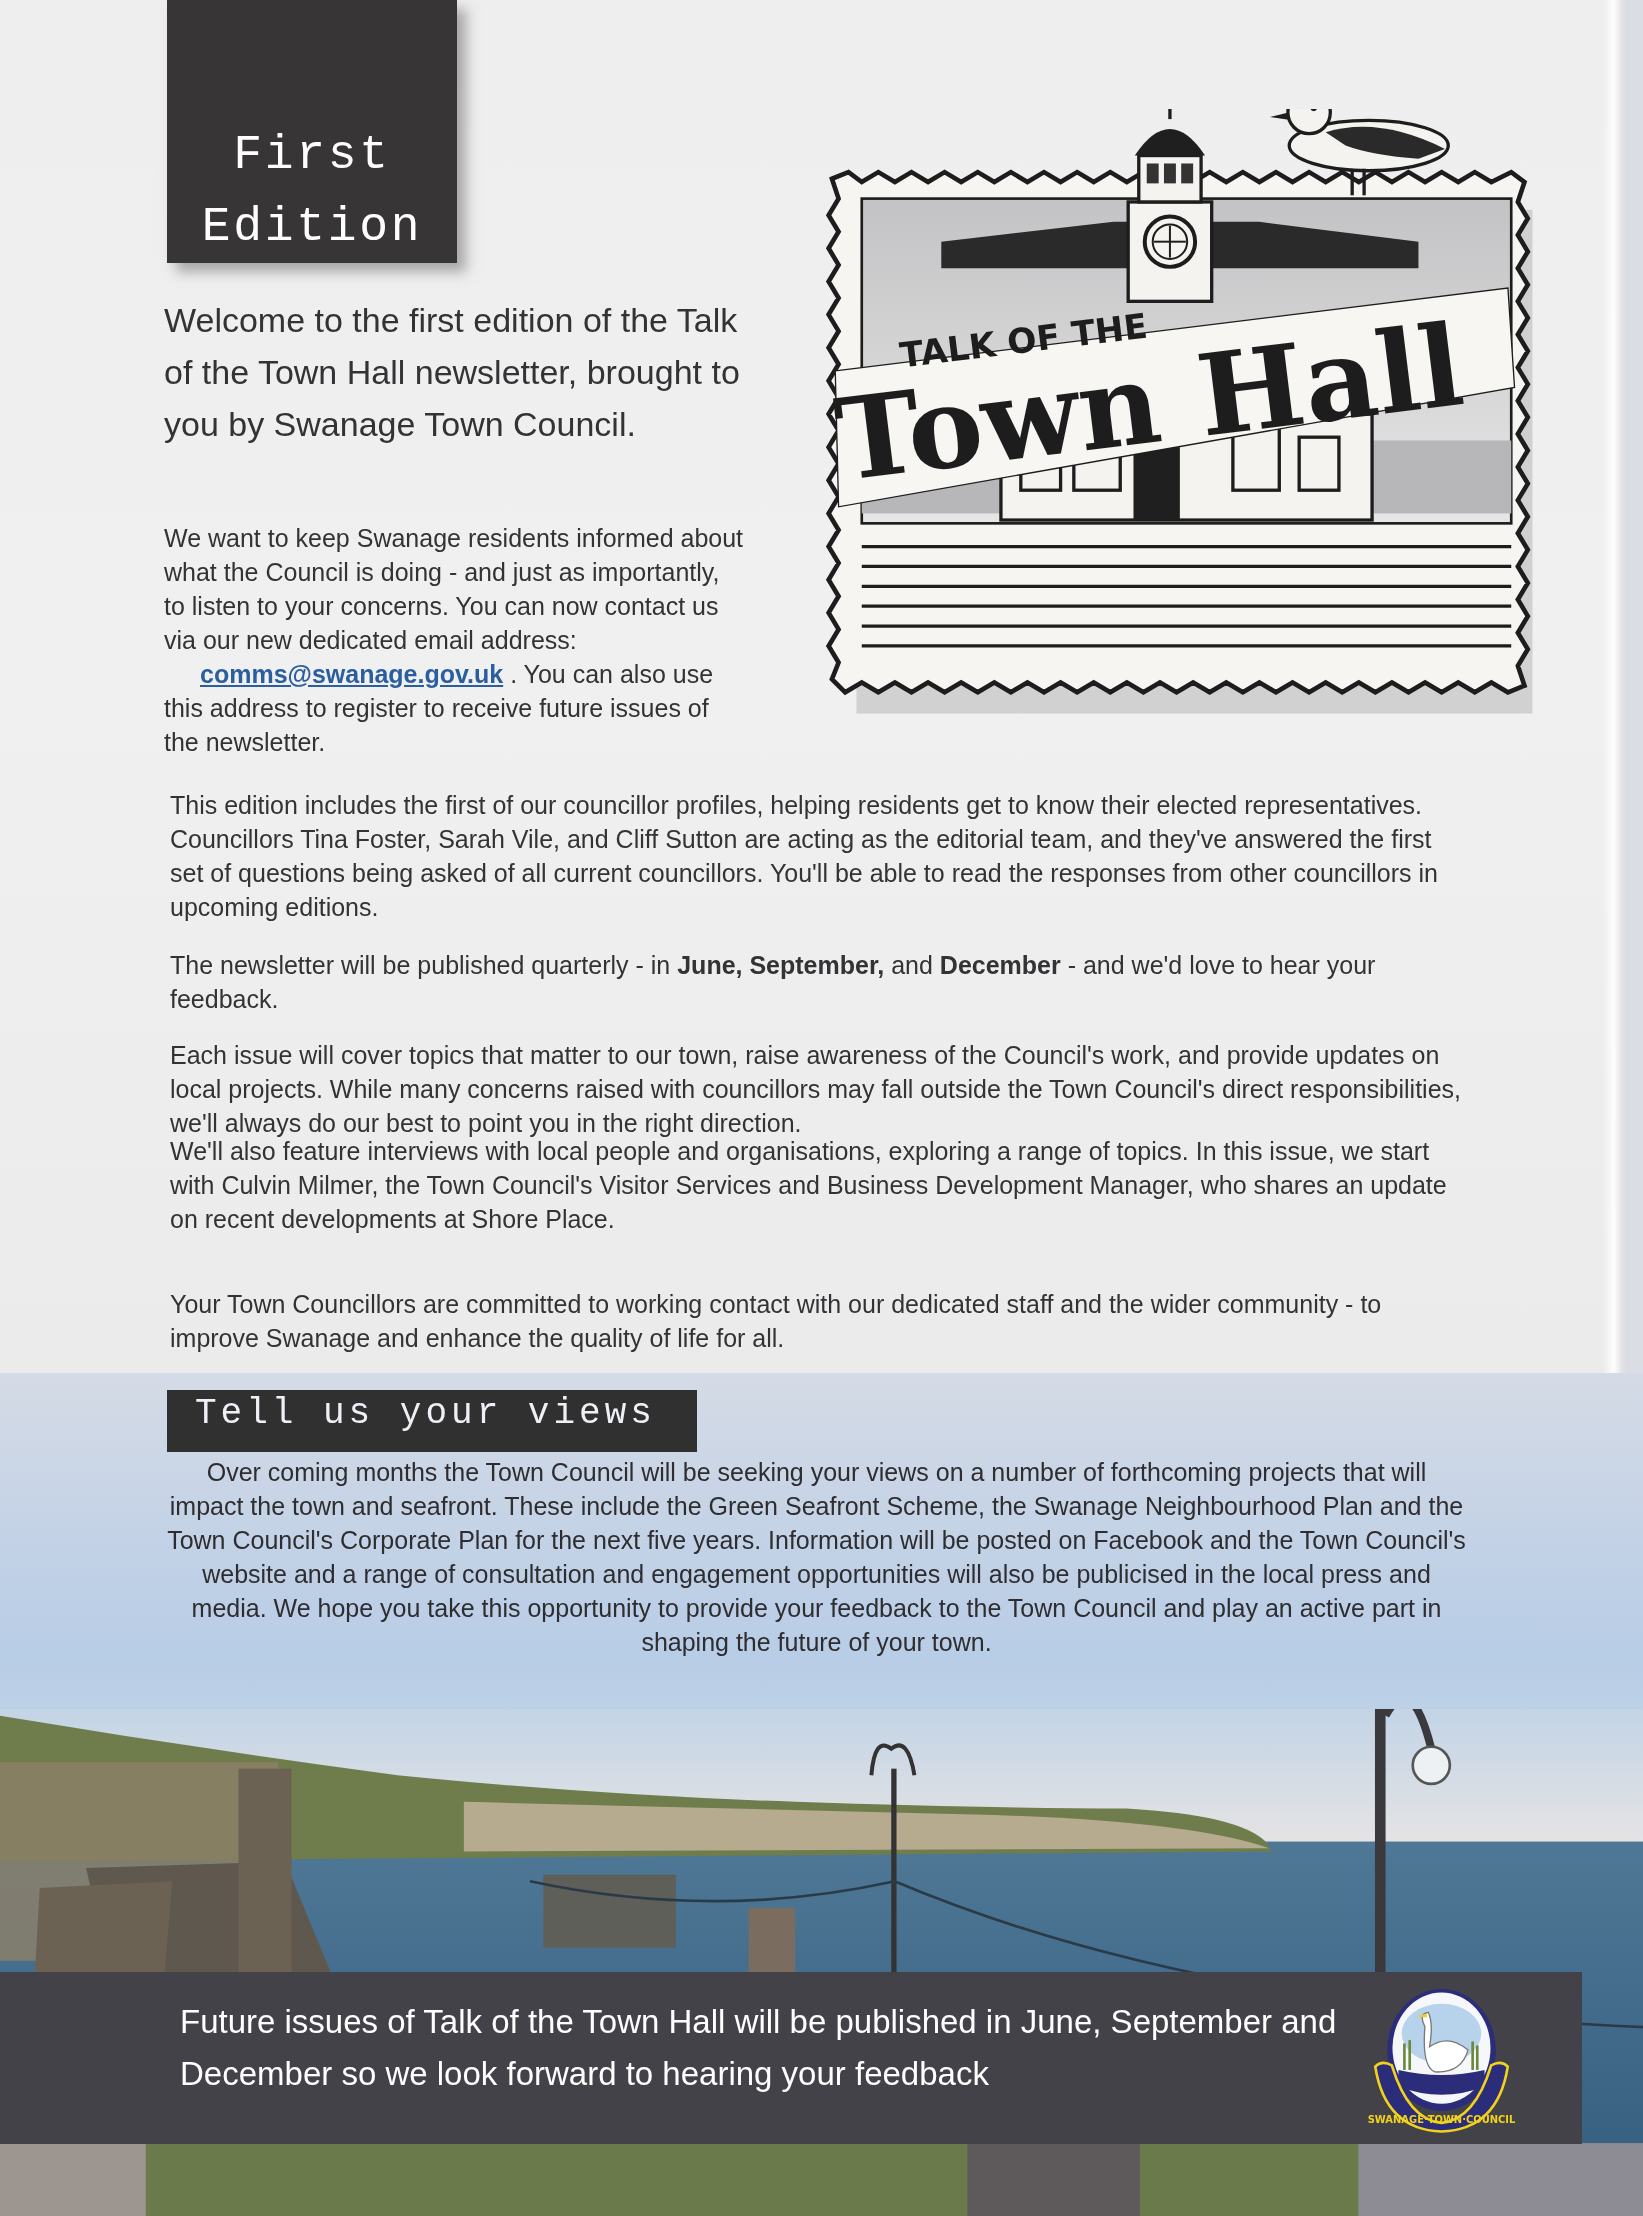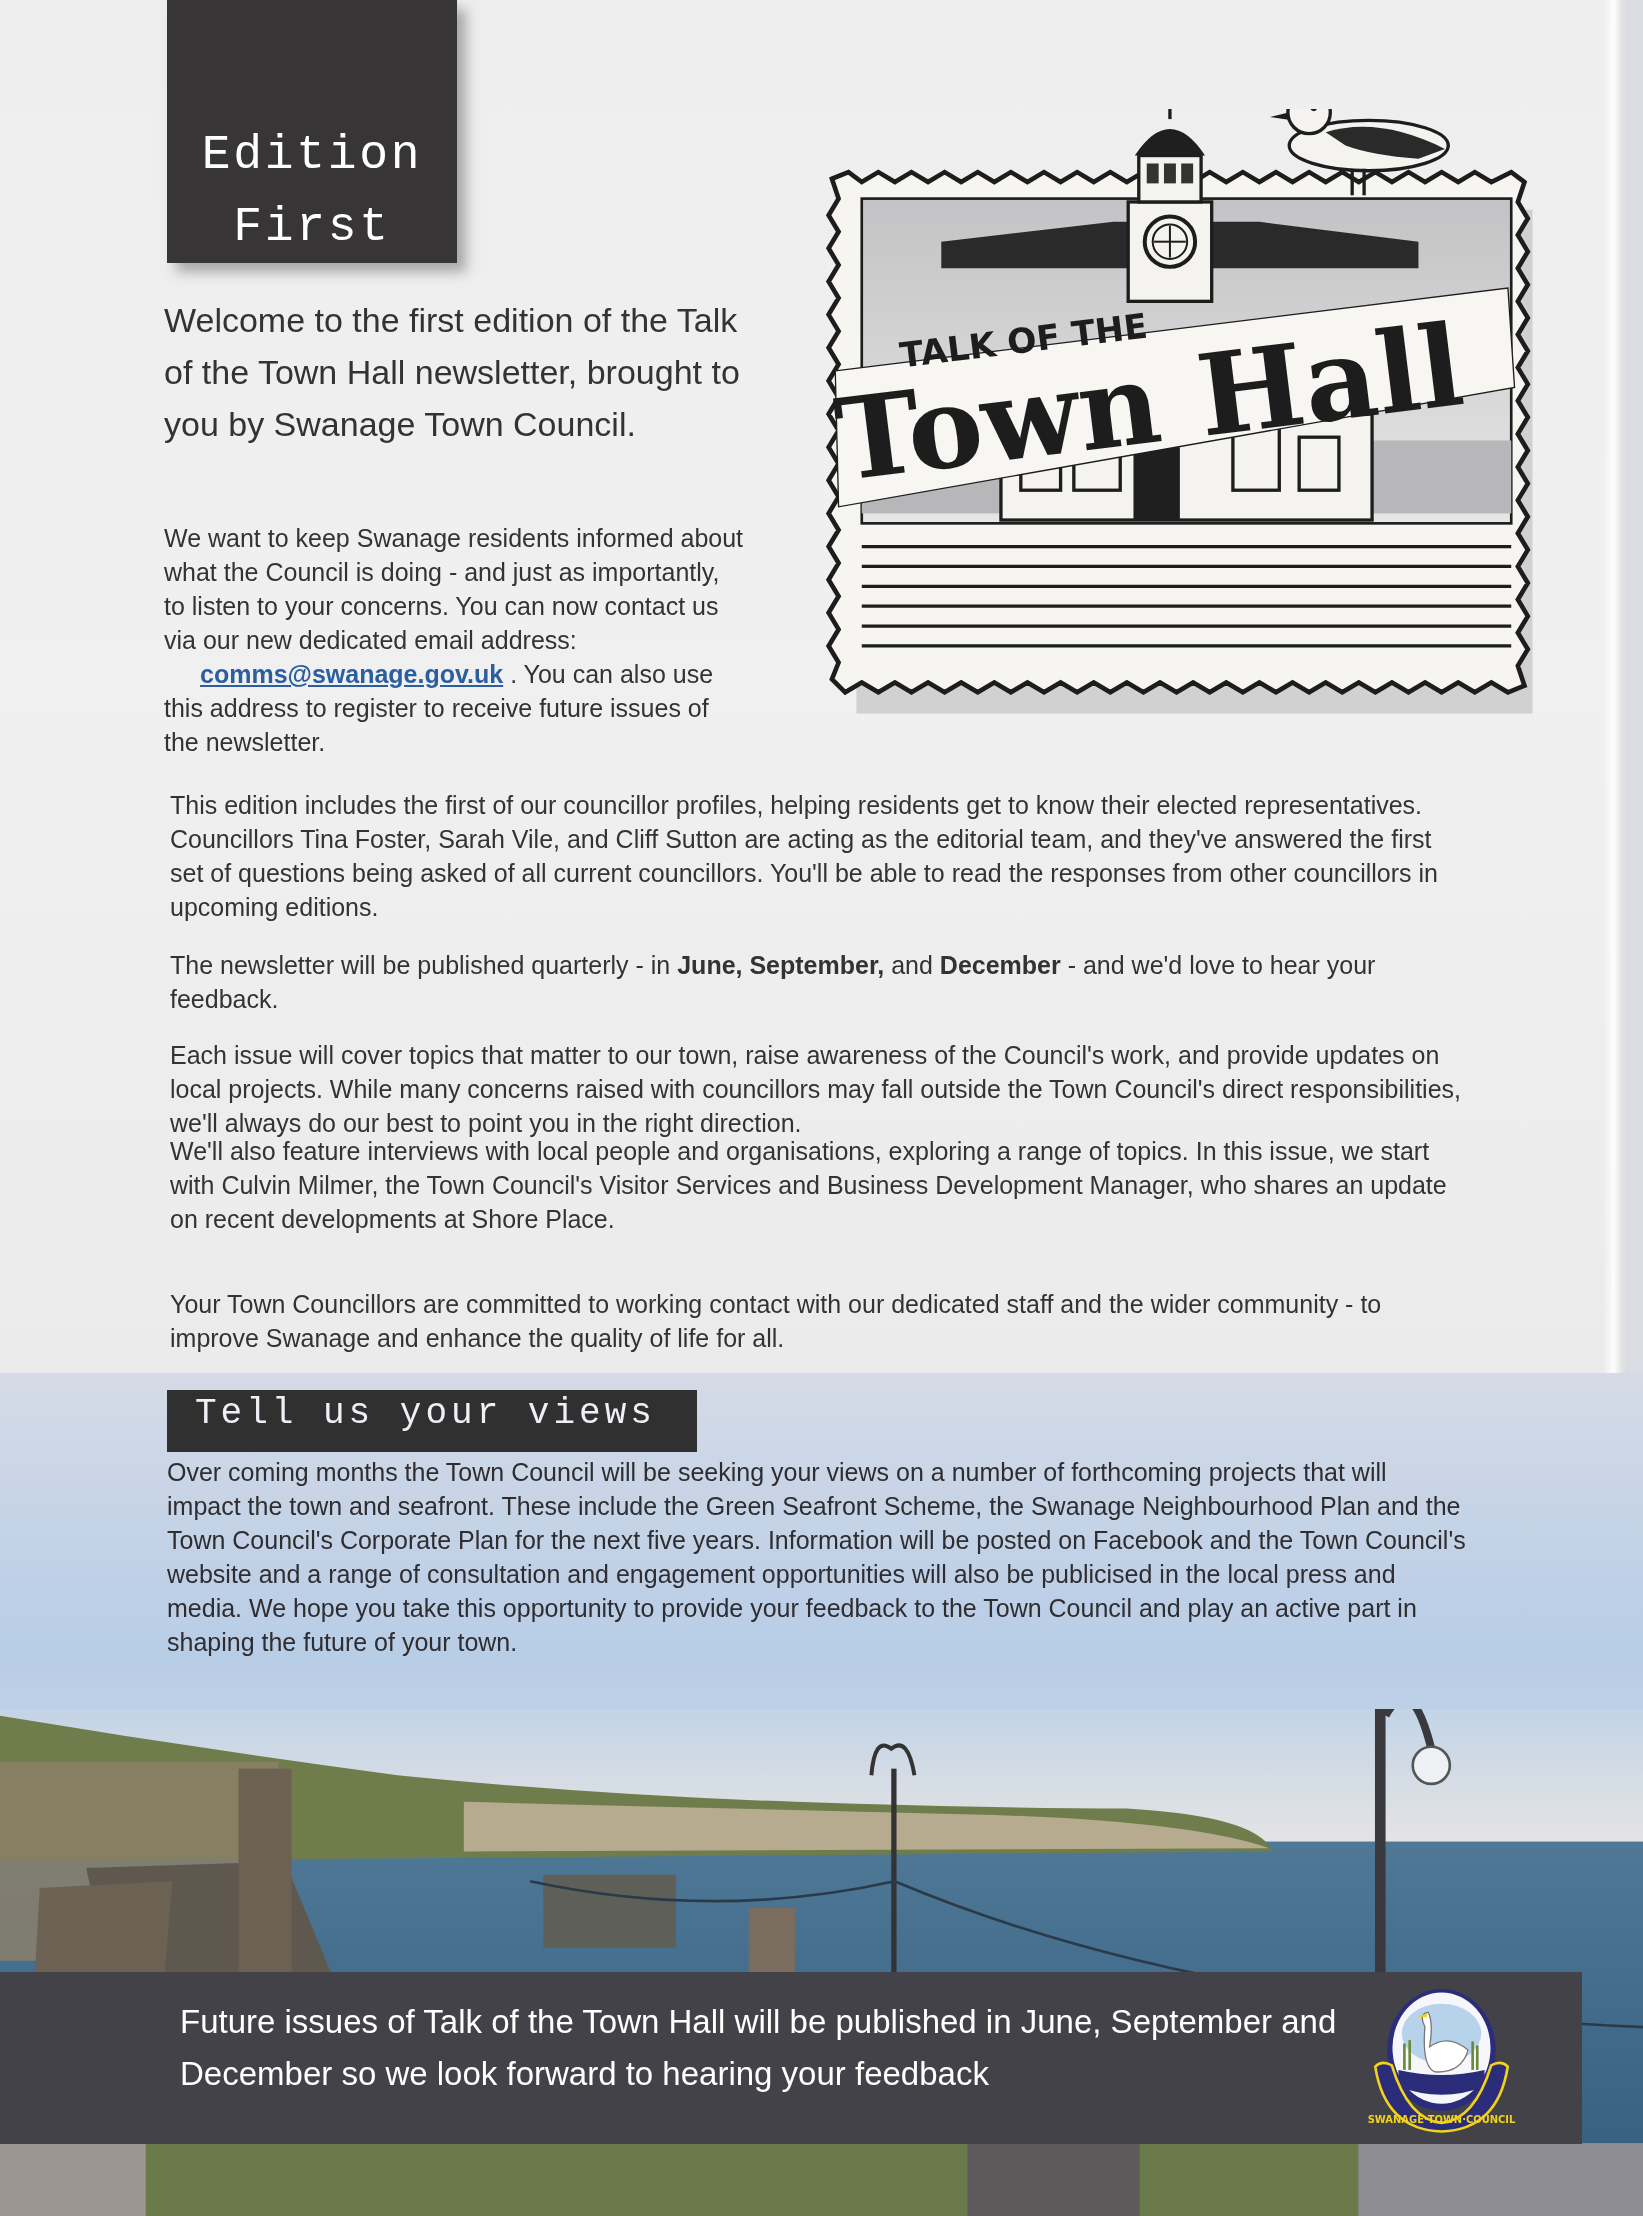--- a/index.html
+++ b/index.html
@@ -25,40 +25,40 @@
   .logo { position:absolute; left:822px; top:109px; width:729px; height:610px; }
 
   .body-para { position:absolute; left:164px; width:1299px; font-size:25px; line-height:34px; color:#333234; margin:6px; }
   .body-para b { font-weight:bold; }
 
   .sky { position:absolute; left:0; top:1373px; width:1644px; height:371px;
          background:linear-gradient(180deg,#d5dbe6 0%,#c5d3e6 40%,#b8cde6 75%,#bfd2e6 100%); }
   .views-tag { position:absolute; left:167px; top:1390px; width:530px; height:62px; background:#313031; }
   .views-text { position:absolute; left:28px; top:4px; font-family:"Liberation Mono", monospace;
                 font-size:36px; line-height:40px; color:#eef0f6; letter-spacing:4px; }
-  .views-body { position:absolute; left:167px; top:1455px; width:1299px; font-size:25px; line-height:34px; color:#2e2d30; margin:0; }
+  .views-body { position:absolute; left:167px; top:1455px; width:1299px; font-size:25px; line-height:34px; color:#2e2d30; margin:0;text-align:center; }
 
   .photo { position:absolute; left:0; top:1709px; width:1644px; height:507px; }
 
   .footer-banner { position:absolute; left:0; top:1972px; width:1582px; height:172px; background:#444249; }
   .footer-text { position:absolute; left:180px; top:24px; width:1193px;
                  font-size:33px; line-height:52px; color:#ffffff; }
   .crest { position:absolute; left:1362px; top:14.6px; width:159px; height:146px; }
 </style>
 </head>
 <body>
 
 <div class="paper"></div>
 <div class="paper-fold"></div>
 <div class="paper-edge"></div>
 
 <div class="edition-box">
   <div class="edition-text">
+    <div>First</div>
     <div>Edition</div>
-    <div>First</div>
   </div>
 </div>
 
 <div class="intro-heading">Welcome to the first edition of the Talk of the Town Hall newsletter, brought to you by Swanage Town Council.</div>
 <p class="intro-body"><span>We want to keep Swanage residents informed about what the Council is doing - and just as importantly, to listen to your concerns. You can now contact us via our new dedicated email address: </span><a class="email-link">comms@swanage.gov.uk</a><span> . You can also use this address to register to receive future issues of the newsletter.</span></p>
 
 <svg class="logo" viewBox="0 0 1100 920">
   <defs>
     <linearGradient id="skyg" x1="0" y1="0" x2="0" y2="1">
       <stop offset="0" stop-color="#c3c3c5"></stop>

